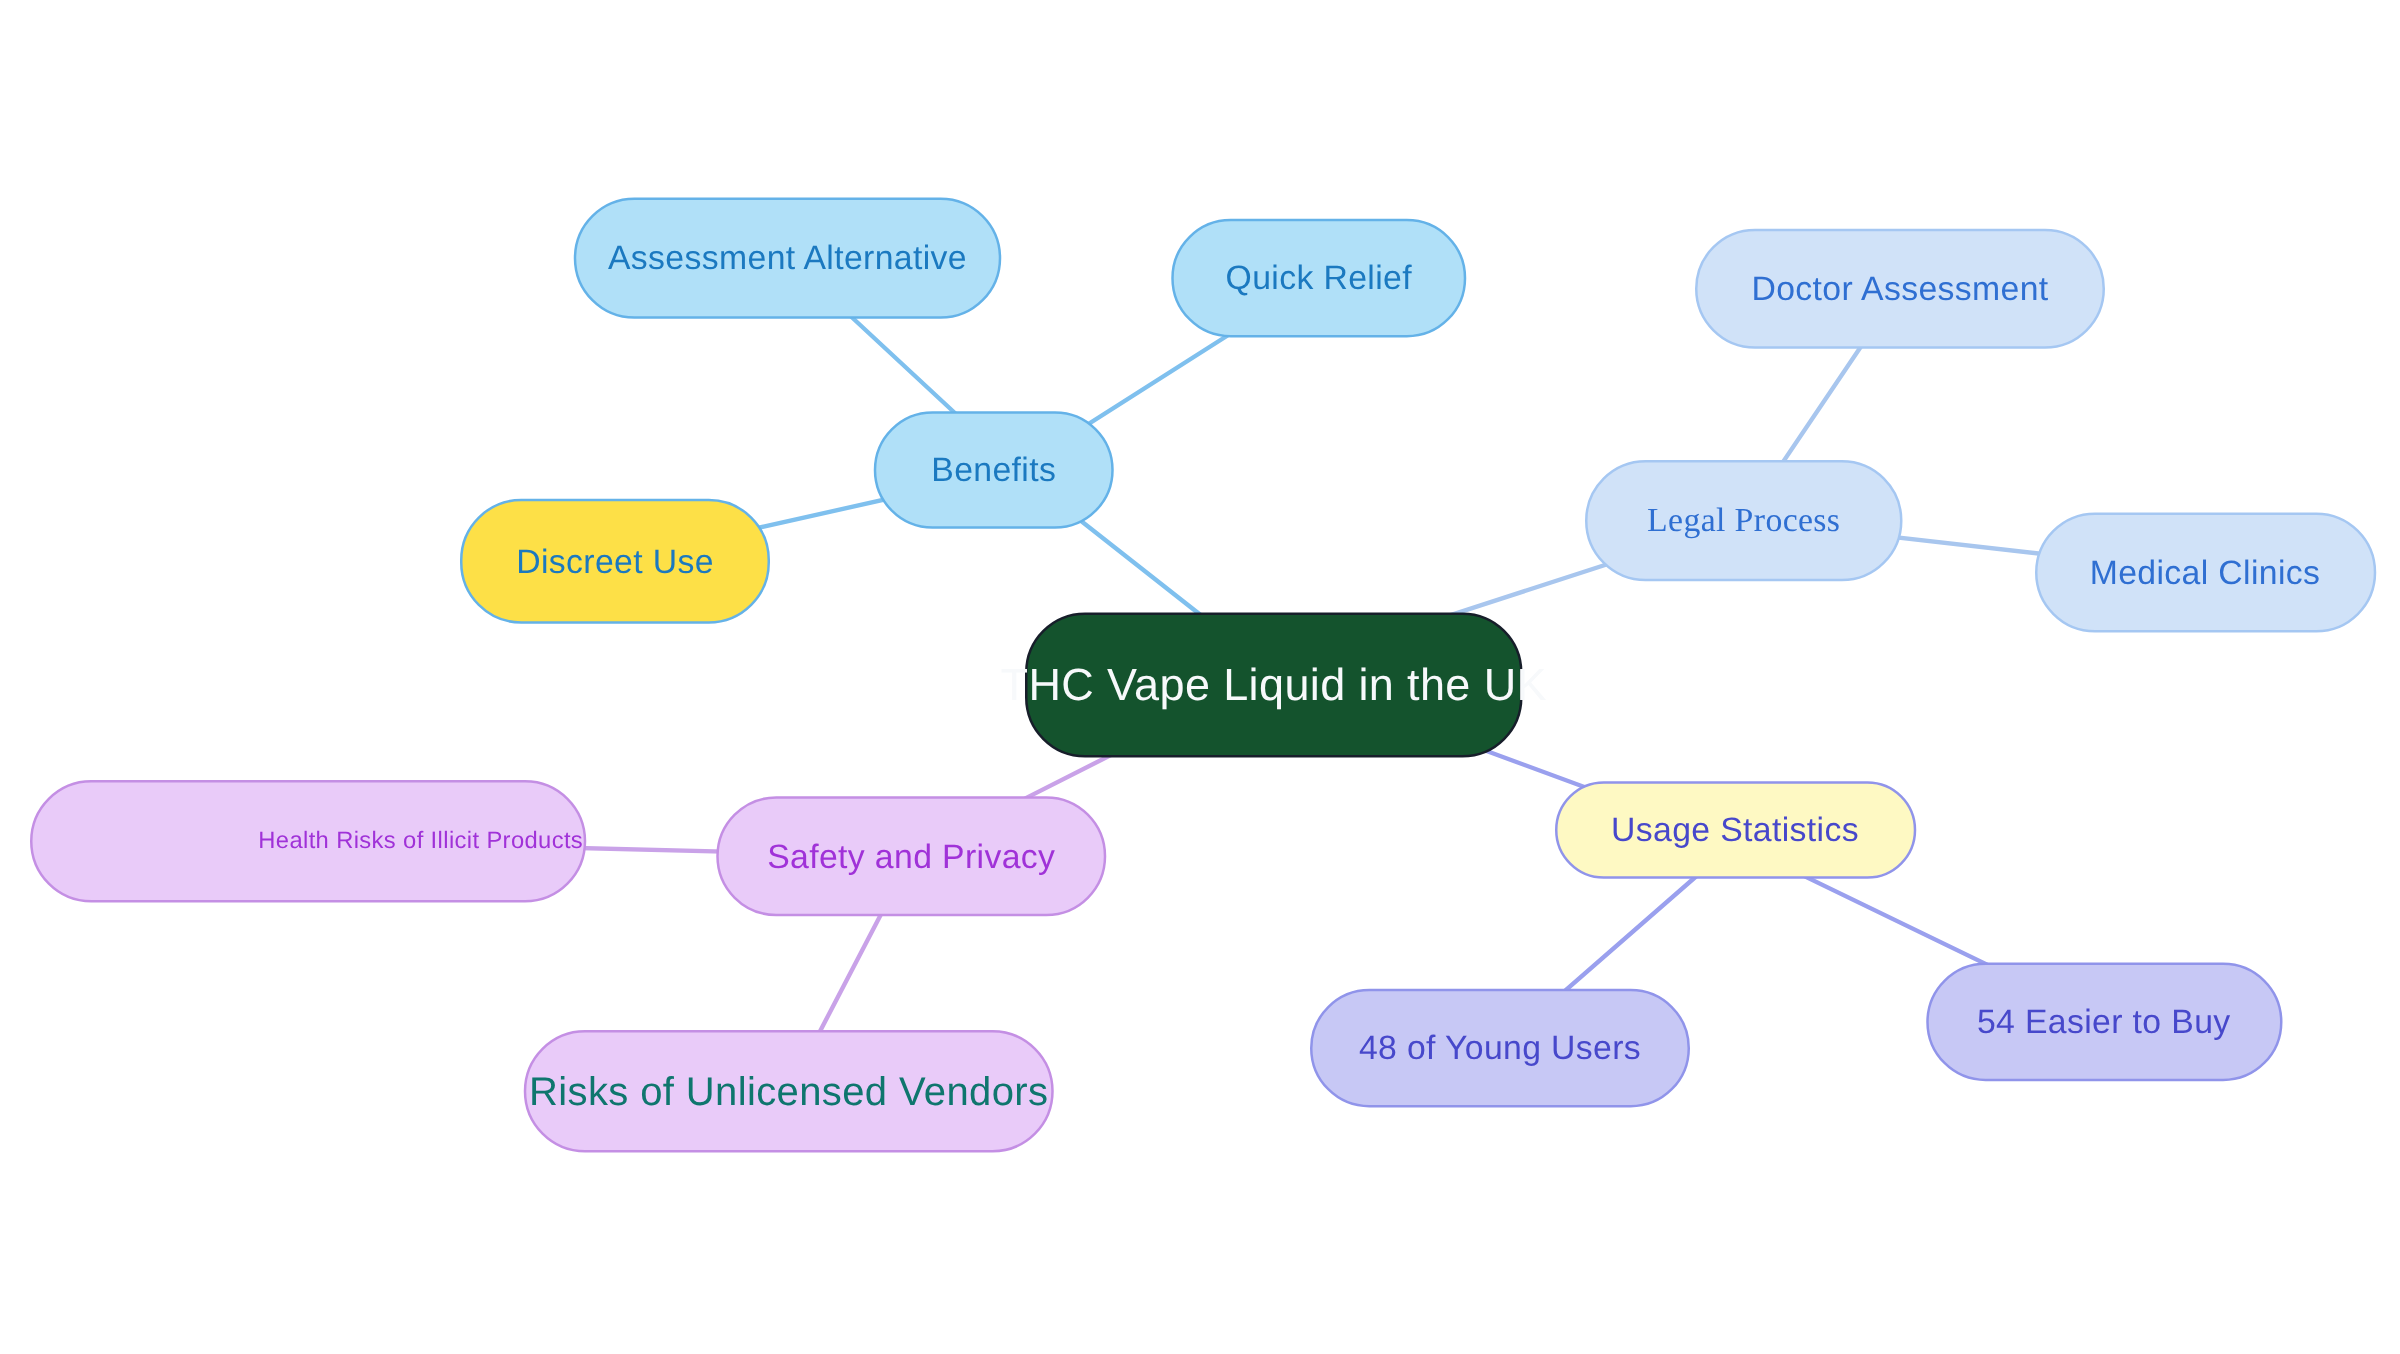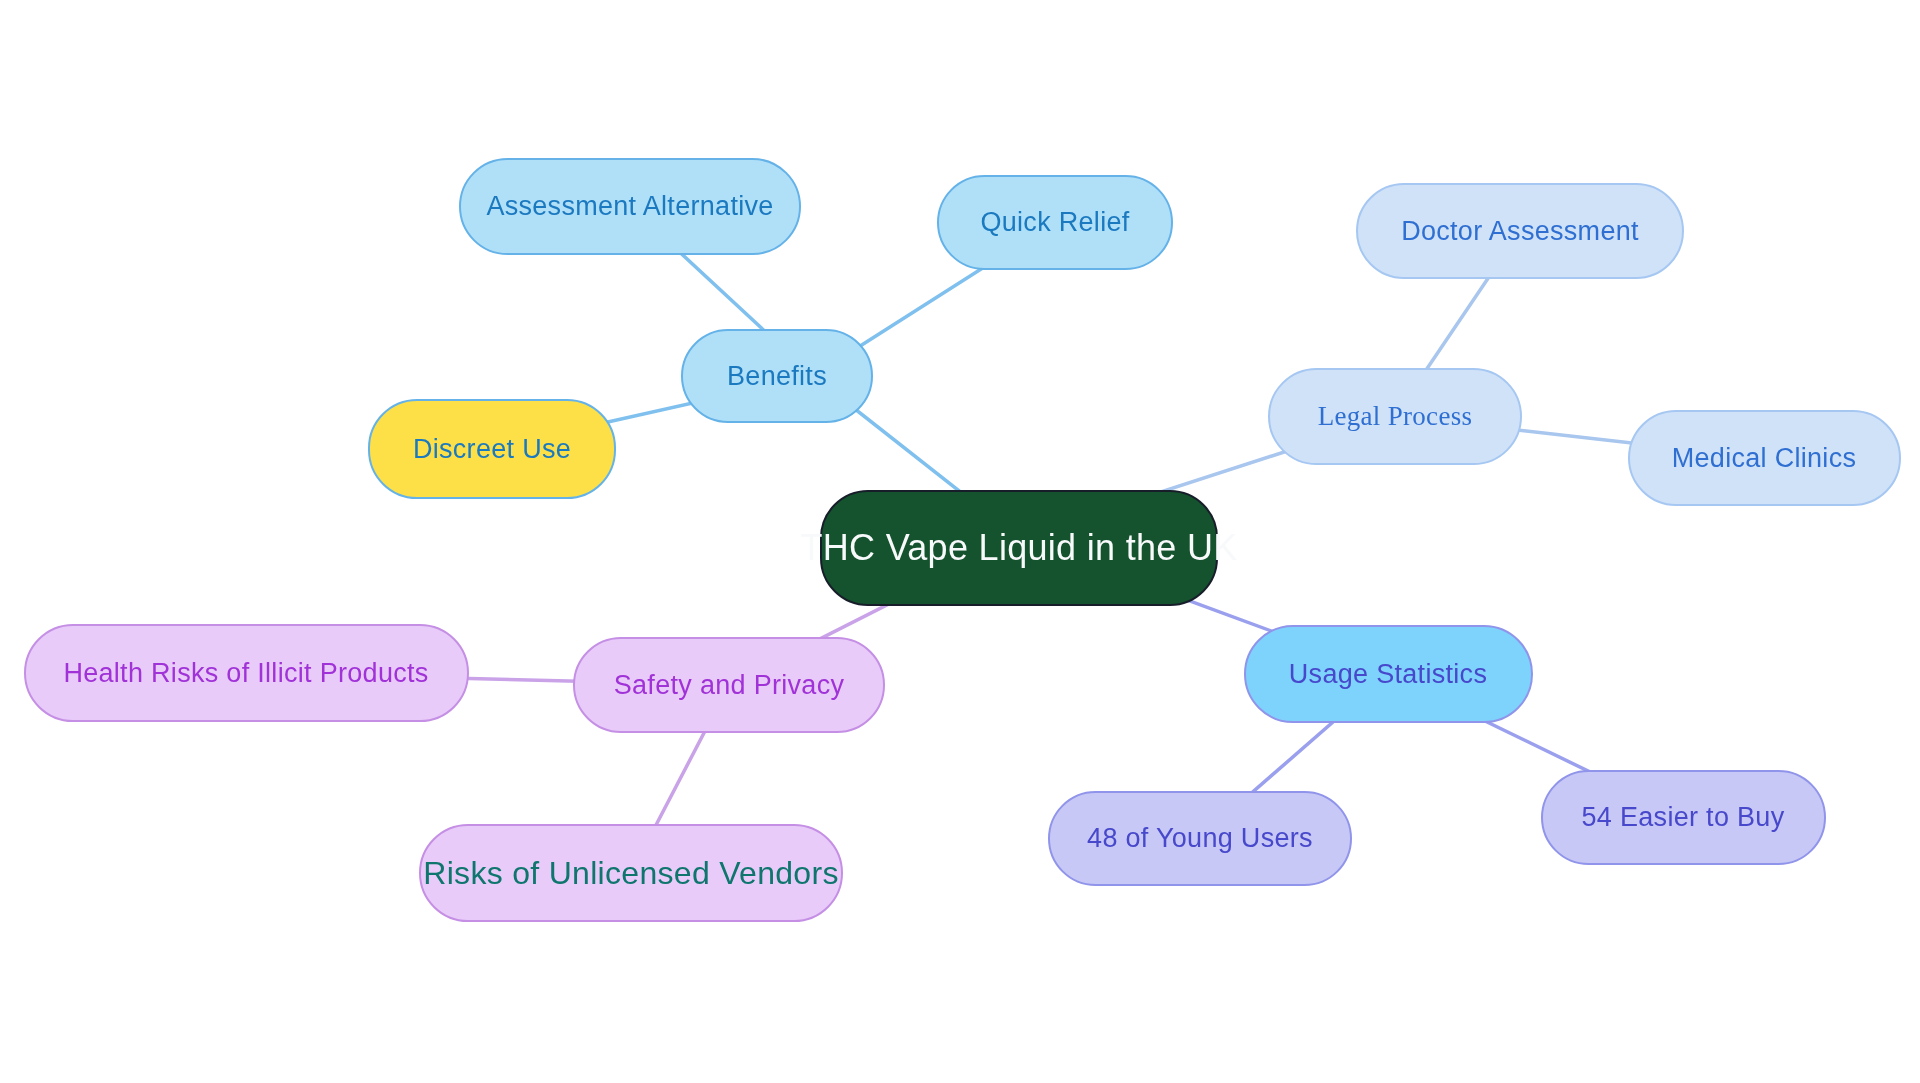--- a/index.html
+++ b/index.html
@@ -56,53 +56,53 @@
       <line x1="1388" y1="674" x2="1200" y2="838" stroke="#9aa0ee" stroke-width="3.5" stroke-linecap="round"></line>
       <line x1="1388" y1="674" x2="1683" y2="817" stroke="#9aa0ee" stroke-width="3.5" stroke-linecap="round"></line>
       <line x1="1019" y1="538" x2="729" y2="685" stroke="#c9a2e8" stroke-width="3.5" stroke-linecap="round"></line>
       <line x1="729" y1="685" x2="246" y2="673" stroke="#c9a2e8" stroke-width="3.5" stroke-linecap="round"></line>
       <line x1="729" y1="685" x2="631" y2="873" stroke="#c9a2e8" stroke-width="3.5" stroke-linecap="round"></line>
     </svg>
   <div id="nodes">
       <div class="node" style="left: 820px; top: 490px; width: 398px; height: 116px; border-radius: 48px; background: #14532d; border-color: rgb(23, 30, 42); color: rgb(247, 249, 251); font-size: 36px;">
         <span>THC Vape Liquid in the UK</span>
       </div>
-      <div class="node" style="left: 681px; top: 329px; width: 192px; height: 94px; border-radius: 47px; background: rgb(176, 224, 248); border-color: rgb(100, 178, 232); color: rgb(27, 121, 192); font-size: 27px;">
+      <div class="node" style="left: 699px; top: 329px; width: 192px; height: 94px; border-radius: 47px; background: rgb(176, 224, 248); border-color: rgb(100, 178, 232); color: rgb(27, 121, 192); font-size: 27px;">
         <span>Benefits</span>
       </div>
       <div class="node" style="left: 459px; top: 157.5px; width: 342px; height: 97px; border-radius: 48.5px; background: rgb(176, 224, 248); border-color: rgb(100, 178, 232); color: rgb(27, 121, 192); font-size: 27px;">
         <span>Assessment Alternative</span>
       </div>
       <div class="node" style="left: 937px; top: 174.5px; width: 236px; height: 95px; border-radius: 47.5px; background: rgb(176, 224, 248); border-color: rgb(100, 178, 232); color: rgb(27, 121, 192); font-size: 27px;">
         <span>Quick Relief</span>
       </div>
       <div class="node" style="left: 368px; top: 399px; width: 248px; height: 100px; border-radius: 49px; background: #fde047; border-color: rgb(100, 178, 232); color: rgb(27, 121, 192); font-size: 27px;">
         <span>Discreet Use</span>
       </div>
       <div class="node" style="left: 1268px; top: 367.5px; width: 254px; height: 97px; border-radius: 48.5px; background: rgb(208, 226, 248); border-color: rgb(165, 199, 242); color: rgb(47, 111, 210); font-size: 27px; font-family: Liberation Serif, serif;">
         <span>Legal Process</span>
       </div>
       <div class="node" style="left: 1356px; top: 183px; width: 328px; height: 96px; border-radius: 48px; background: rgb(208, 226, 248); border-color: rgb(165, 199, 242); color: rgb(47, 111, 210); font-size: 27px;">
         <span>Doctor Assessment</span>
       </div>
       <div class="node" style="left: 1627.5px; top: 410px; width: 273px; height: 96px; border-radius: 48px; background: rgb(208, 226, 248); border-color: rgb(165, 199, 242); color: rgb(47, 111, 210); font-size: 27px;">
         <span>Medical Clinics</span>
       </div>
-      <div class="node" style="left: 1243.5px; top: 625px; width: 289px; height: 98px; border-radius: 49px; background: #7dd3fc; border-color: rgb(144, 148, 234); color: rgb(71, 72, 203); font-size: 27px;">
+      <div class="node" style="left: 1243.5px; top: 625px; width: 289px; height: 78px; border-radius: 49px; background: #fef9c3; border-color: rgb(144, 148, 234); color: rgb(71, 72, 203); font-size: 27px;">
         <span>Usage Statistics</span>
       </div>
       <div class="node" style="left: 1048px; top: 790.5px; width: 304px; height: 95px; border-radius: 47.5px; background: rgb(199, 200, 245); border-color: rgb(144, 148, 234); color: rgb(71, 72, 203); font-size: 27px;">
         <span>48 of Young Users</span>
       </div>
       <div class="node" style="left: 1540.5px; top: 769.5px; width: 285px; height: 95px; border-radius: 47.5px; background: rgb(199, 200, 245); border-color: rgb(144, 148, 234); color: rgb(71, 72, 203); font-size: 27px;">
         <span>54 Easier to Buy</span>
       </div>
       <div class="node" style="left: 573px; top: 637px; width: 312px; height: 96px; border-radius: 48px; background: rgb(233, 203, 249); border-color: rgb(196, 143, 228); color: rgb(160, 50, 216); font-size: 27px;">
         <span>Safety and Privacy</span>
       </div>
-      <div class="node" style="left: 23.5px; top: 624px; width: 445px; height: 98px; border-radius: 49px; background: rgb(233, 203, 249); border-color: rgb(196, 143, 228); color: rgb(160, 50, 216); font-size: 27px;">
+      <div class="node" style="left: 23.5px; top: 624px; width: 445px; height: 98px; border-radius: 49px; background: rgb(233, 203, 249); border-color: rgb(196, 143, 228); color: rgb(160, 50, 216); font-size: 19px; justify-content: flex-end;">
         <span>Health Risks of Illicit Products</span>
       </div>
       <div class="node" style="left: 419px; top: 824px; width: 424px; height: 98px; border-radius: 49px; background: rgb(233, 203, 249); border-color: rgb(196, 143, 228); color: #0f766e; font-size: 32px;">
         <span>Risks of Unlicensed Vendors</span>
       </div>
     </div>
 </div>
 
 </body></html>

